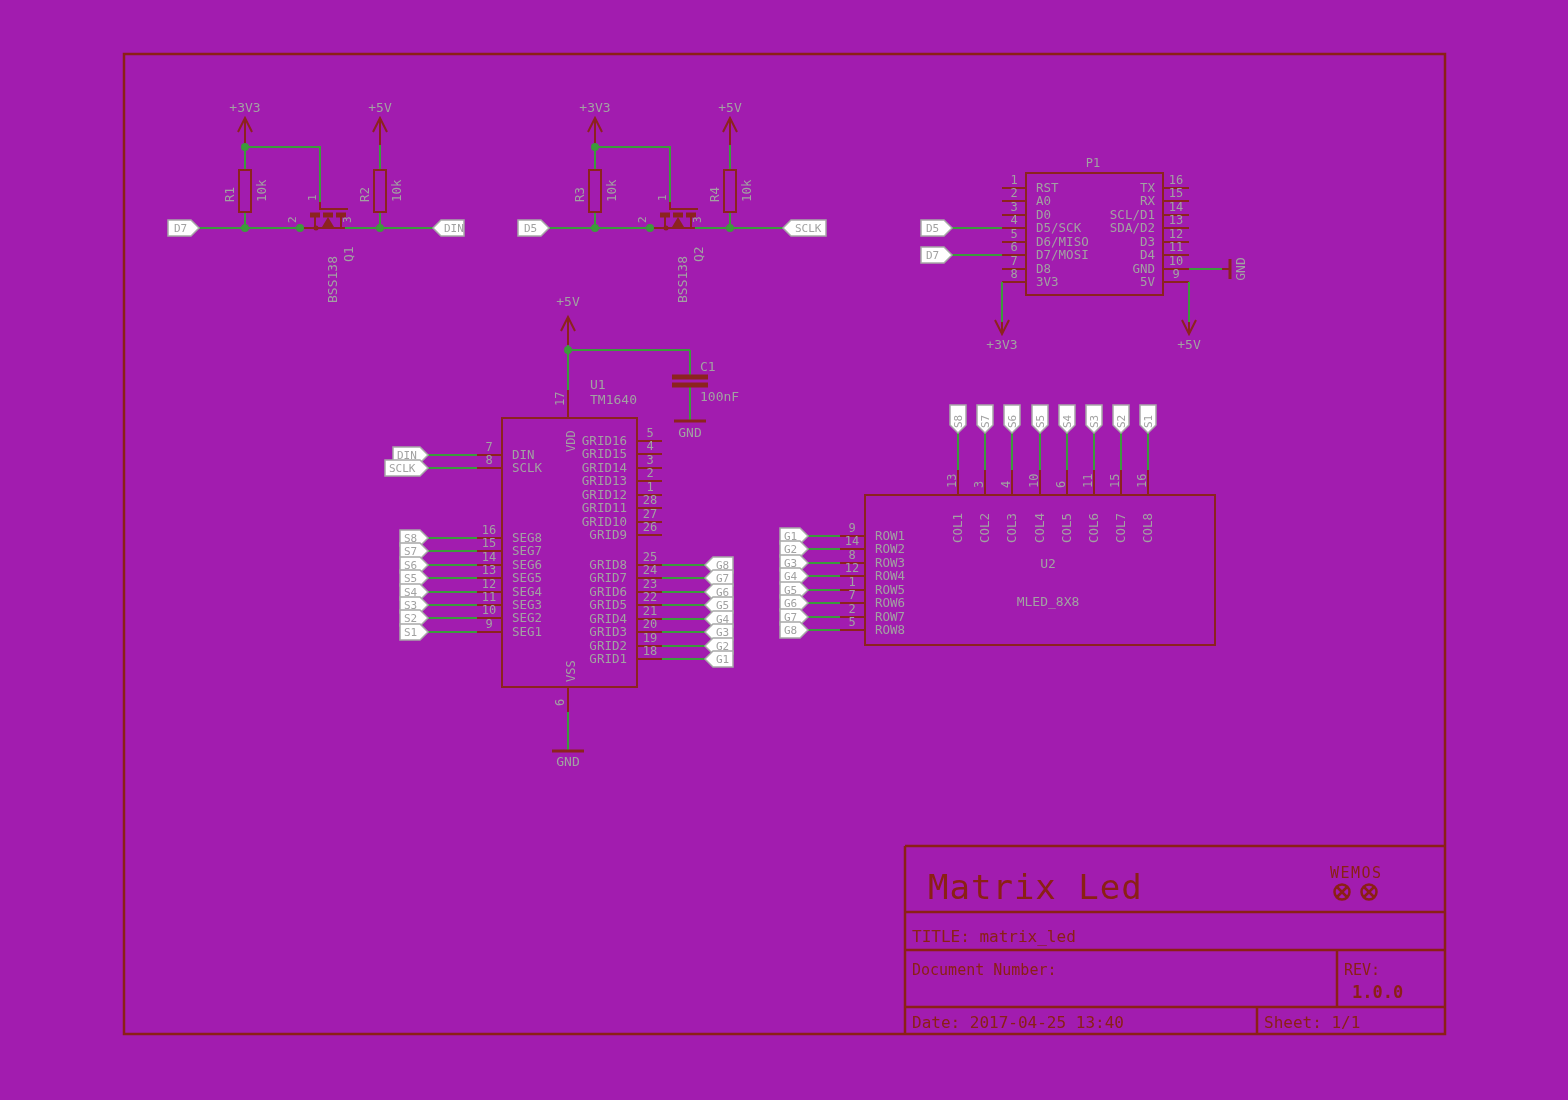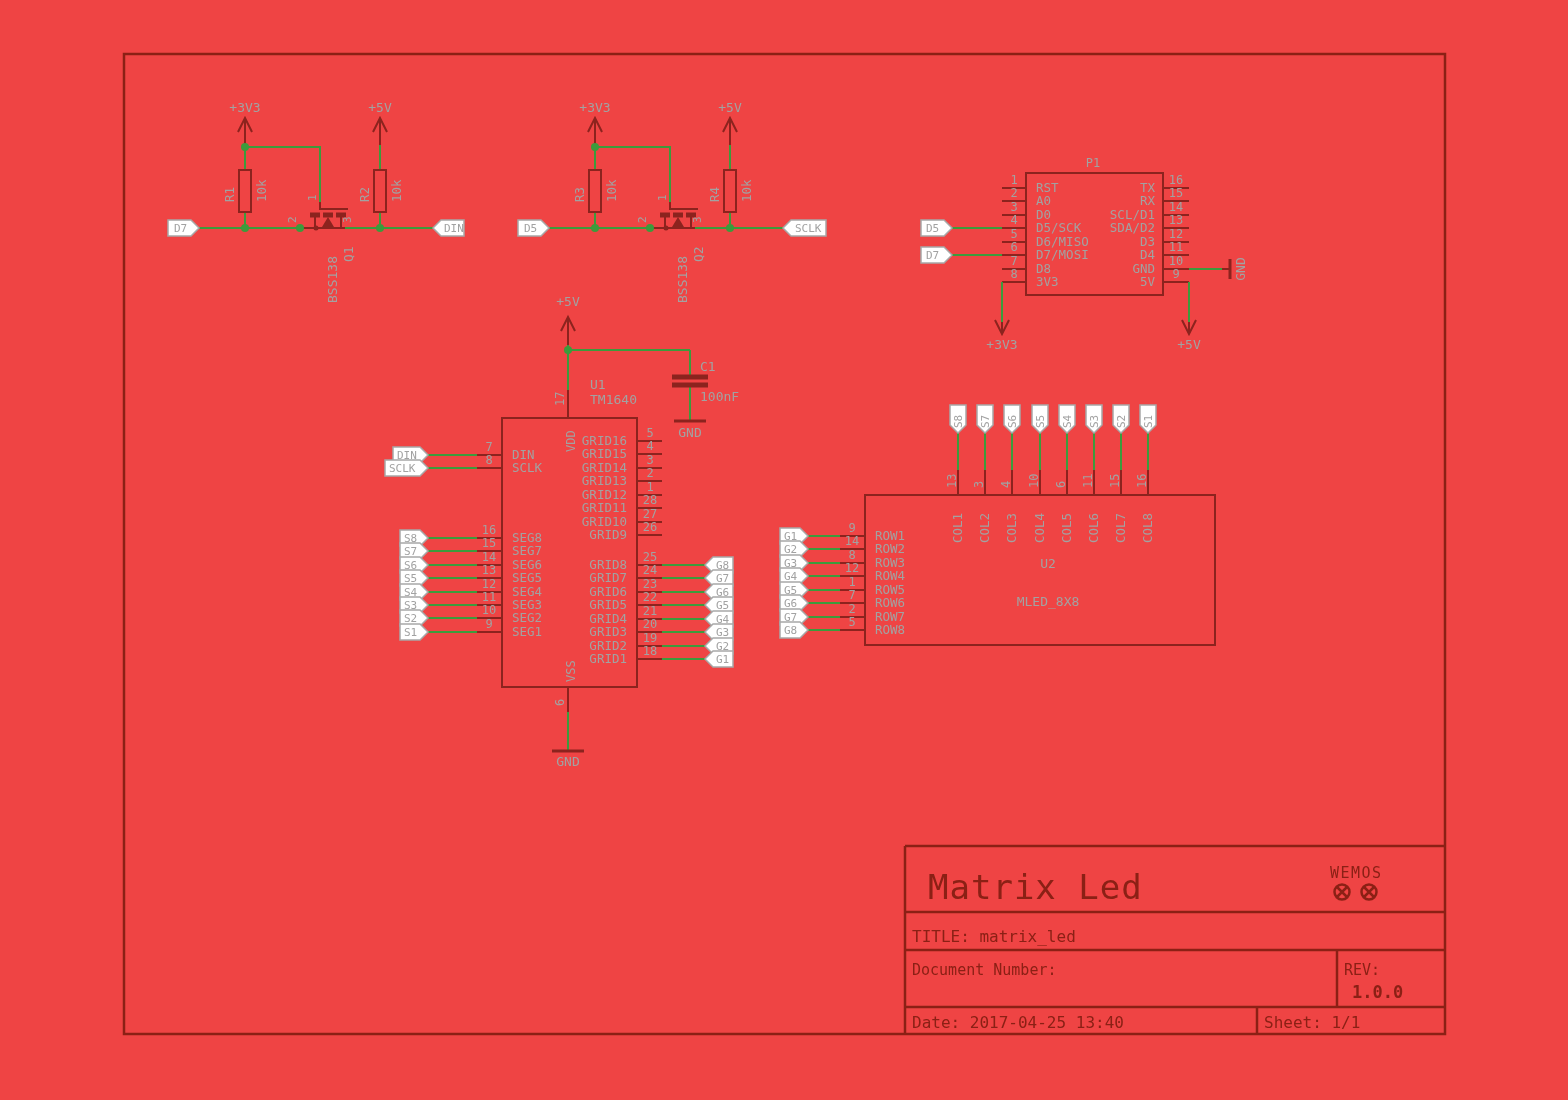--- a/index.html
+++ b/index.html
@@ -1,16 +1,16 @@
 <!DOCTYPE html>
 <html><head>
 <meta charset="utf-8">
 <style>
   html,body{margin:0;padding:0;background:#fff;}
-  #page{position:relative;width:1568px;height:1100px;background:#ef4444;overflow:hidden;}
+  #page{position:relative;width:1568px;height:1100px;background:#a21caf;overflow:hidden;}
   svg{position:absolute;left:0;top:0;}
   text{font-family:"DejaVu Sans Mono",monospace;fill:#a2a2a2;}
   .n{font-size:12px;text-anchor:middle;}         
   .nm{font-size:12.5px;}                          
   .ne{font-size:12.5px;text-anchor:end;}          
   .fl{font-size:11px;}                            
   .pw{font-size:13px;text-anchor:middle;}         
   .rf{font-size:13px;}                            
   .v{font-size:12px;}                             
   .v5{font-size:12.5px;}

